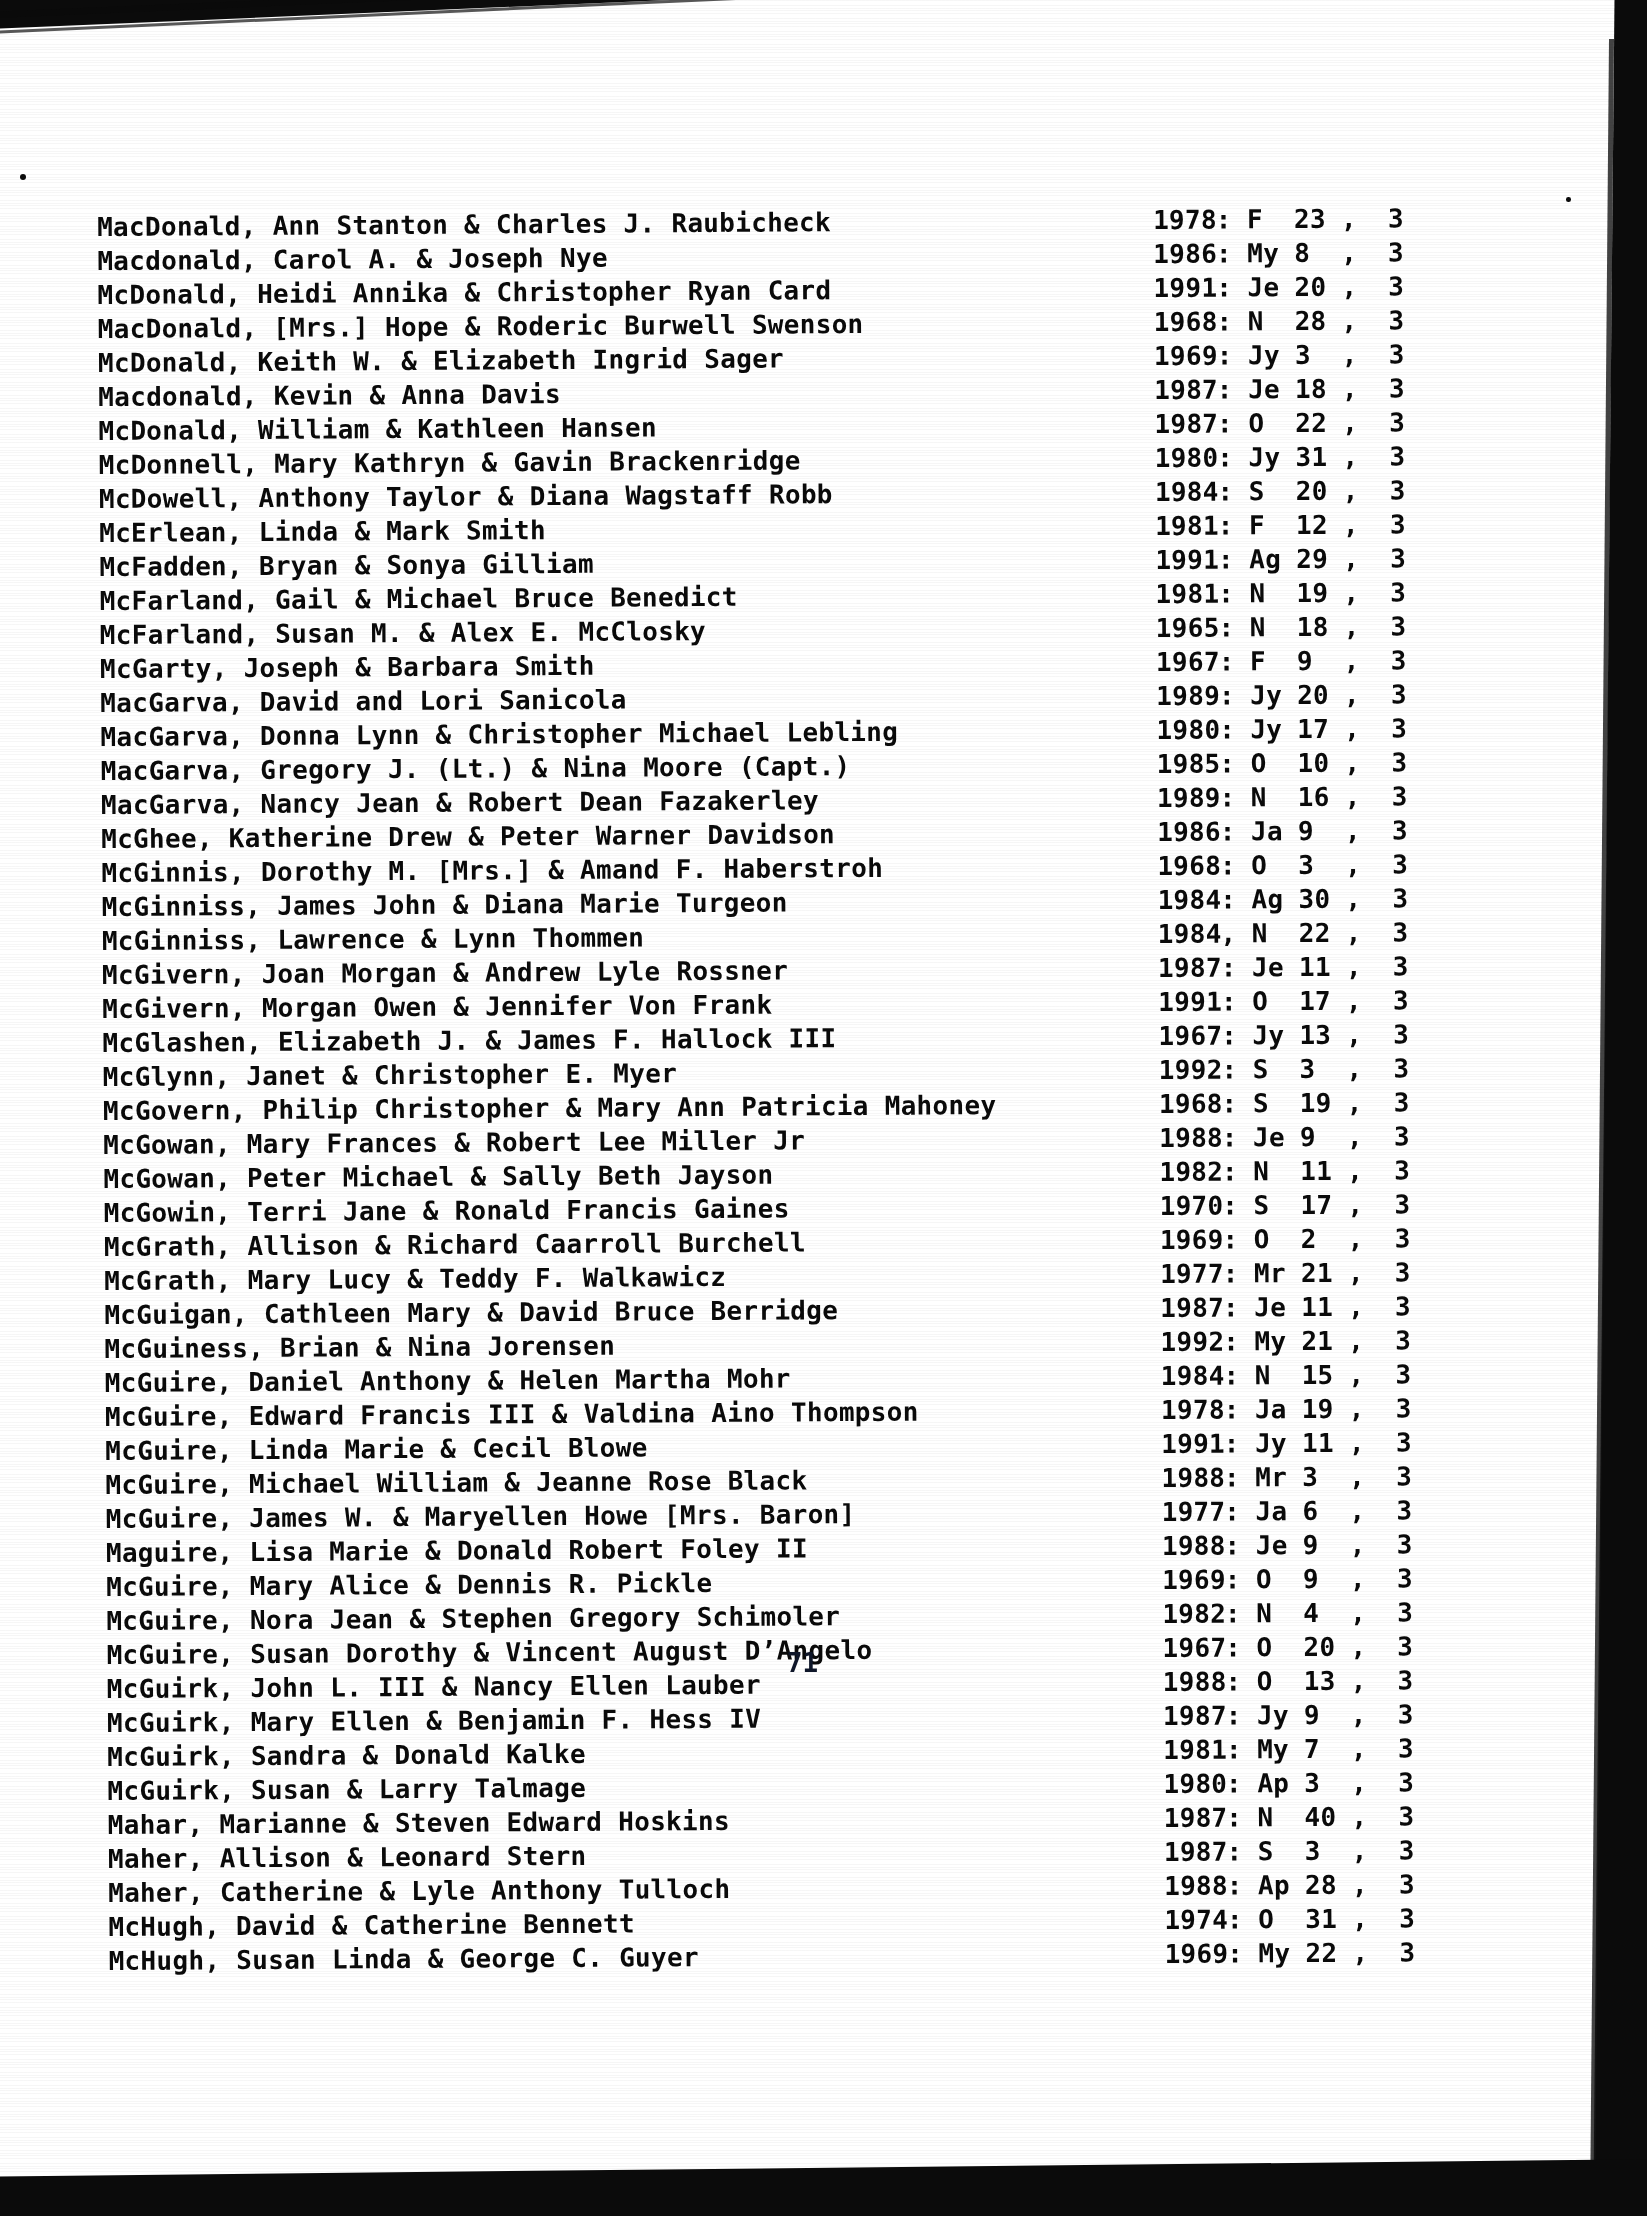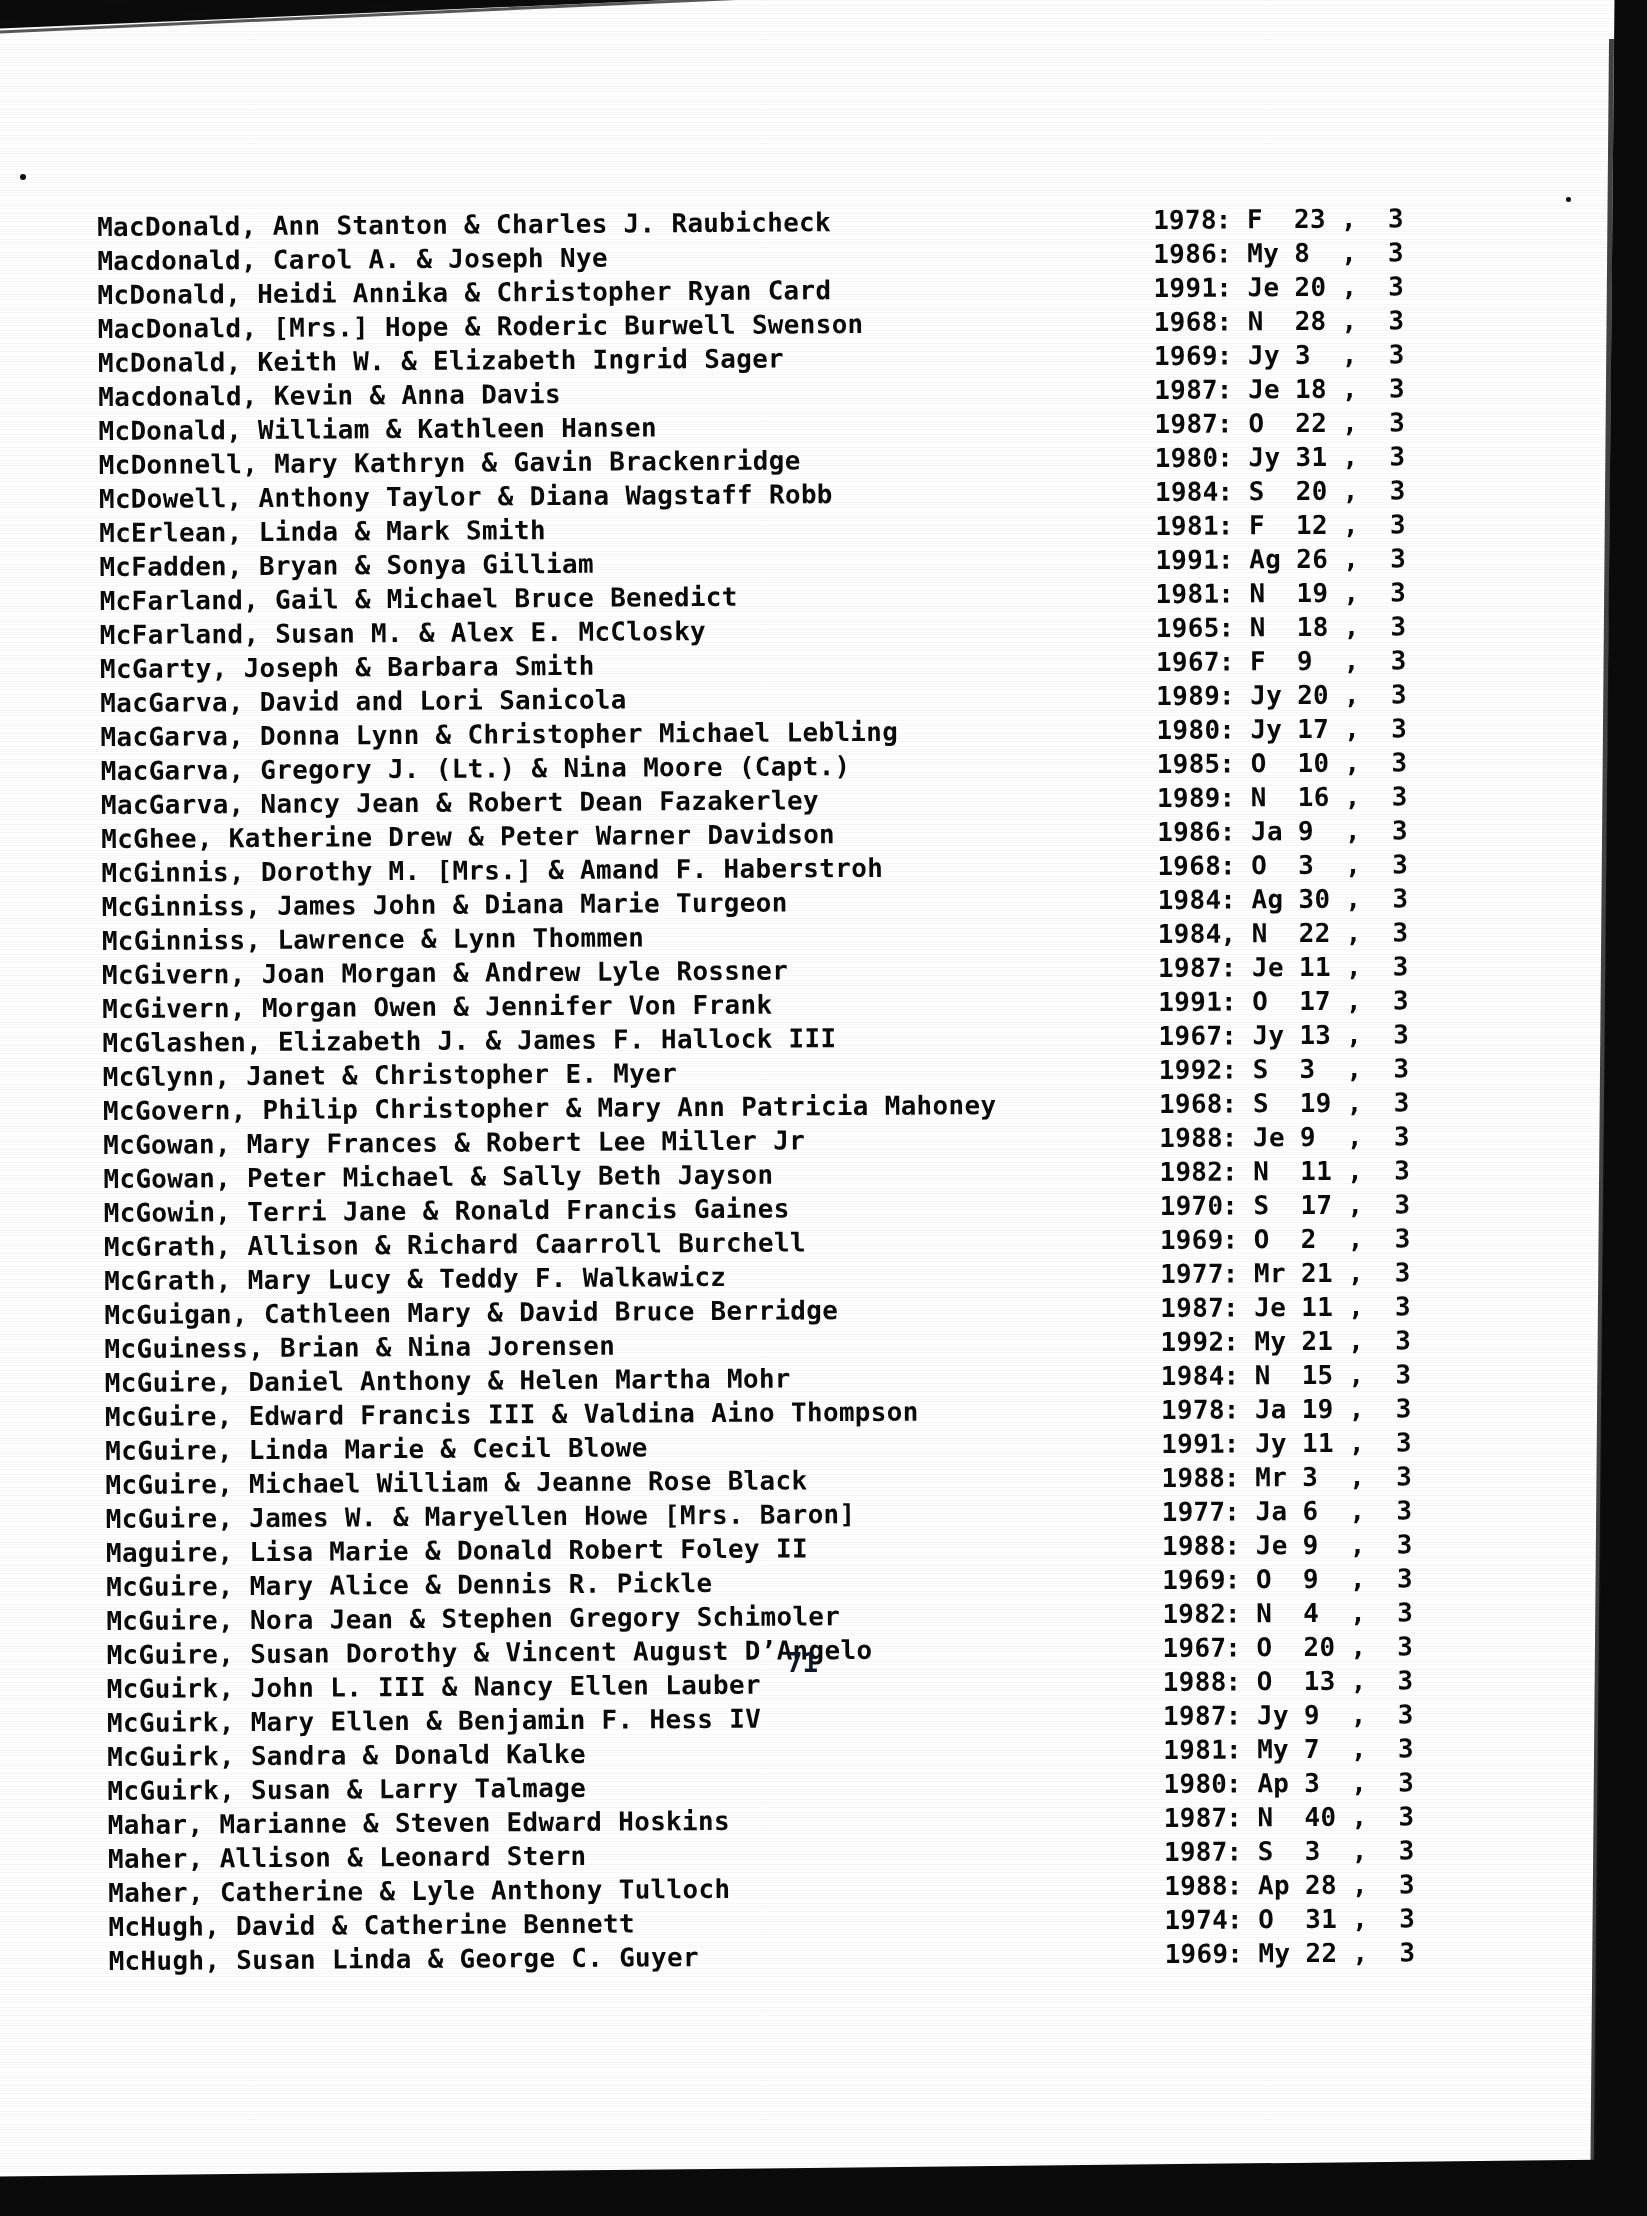--- a/index.html
+++ b/index.html
@@ -207,21 +207,21 @@
         <div class="entry">
           <span class="nm">McDowell, Anthony Taylor &amp; Diana Wagstaff Robb</span>
           <span class="dt"><span class="yr">1984</span><span class="sep">:</span><span class="mon">S</span><span class="day">20</span><span>,</span><span class="ref">3</span></span>
         </div>
         <div class="entry">
           <span class="nm">McErlean, Linda &amp; Mark Smith</span>
           <span class="dt"><span class="yr">1981</span><span class="sep">:</span><span class="mon">F</span><span class="day">12</span><span>,</span><span class="ref">3</span></span>
         </div>
         <div class="entry">
           <span class="nm">McFadden, Bryan &amp; Sonya Gilliam</span>
-          <span class="dt"><span class="yr">1991</span><span class="sep">:</span><span class="mon">Ag</span><span class="day">26</span><span>,</span><span class="ref">3</span></span>
+          <span class="dt"><span class="yr">1991</span><span class="sep">:</span><span class="mon">Ag</span><span class="day">29</span><span>,</span><span class="ref">3</span></span>
         </div>
         <div class="entry">
           <span class="nm">McFarland, Gail &amp; Michael Bruce Benedict</span>
           <span class="dt"><span class="yr">1981</span><span class="sep">:</span><span class="mon">N</span><span class="day">19</span><span>,</span><span class="ref">3</span></span>
         </div>
         <div class="entry">
           <span class="nm">McFarland, Susan M. &amp; Alex E. McClosky</span>
           <span class="dt"><span class="yr">1965</span><span class="sep">:</span><span class="mon">N</span><span class="day">18</span><span>,</span><span class="ref">3</span></span>
         </div>
         <div class="entry">

